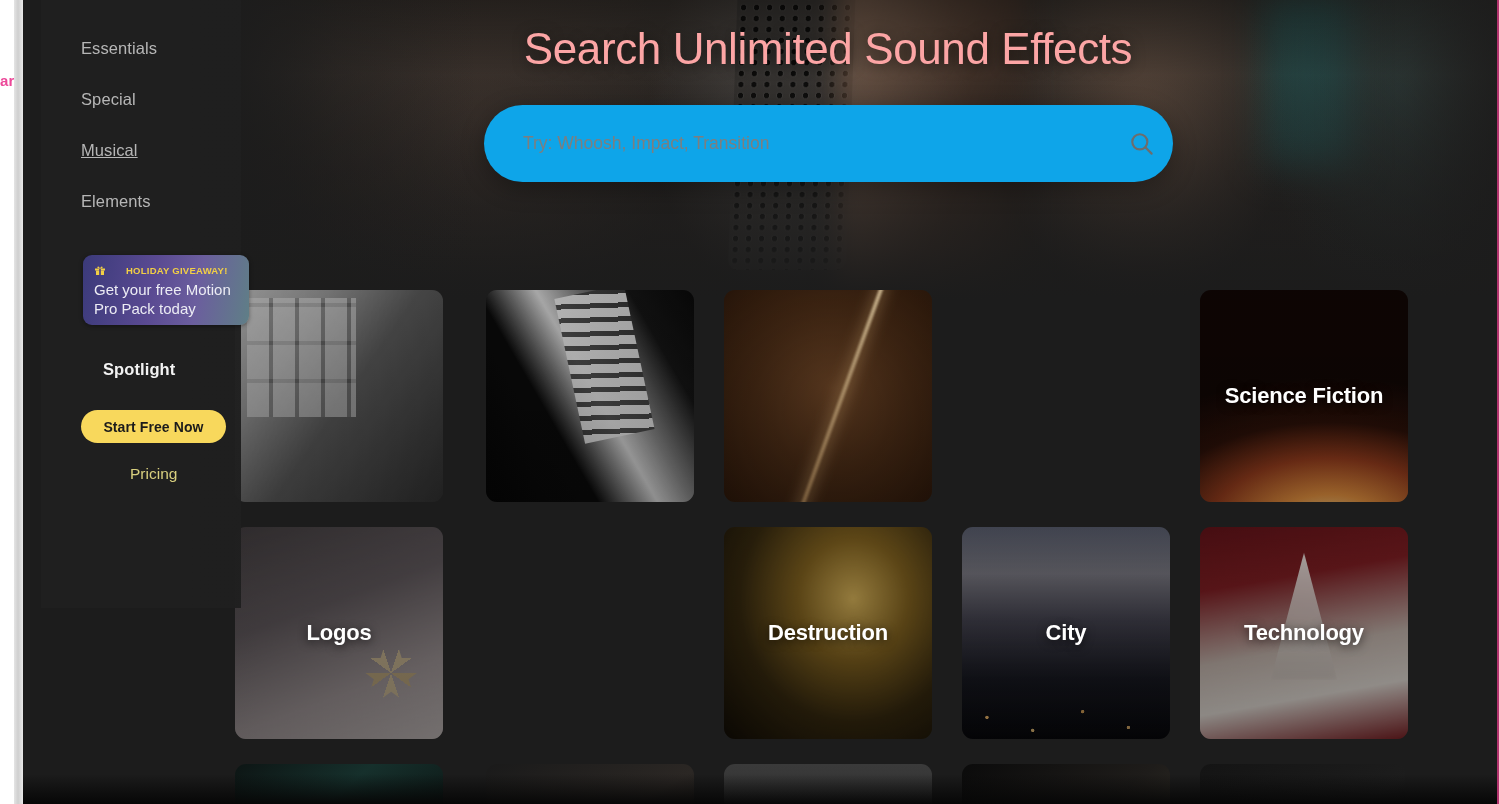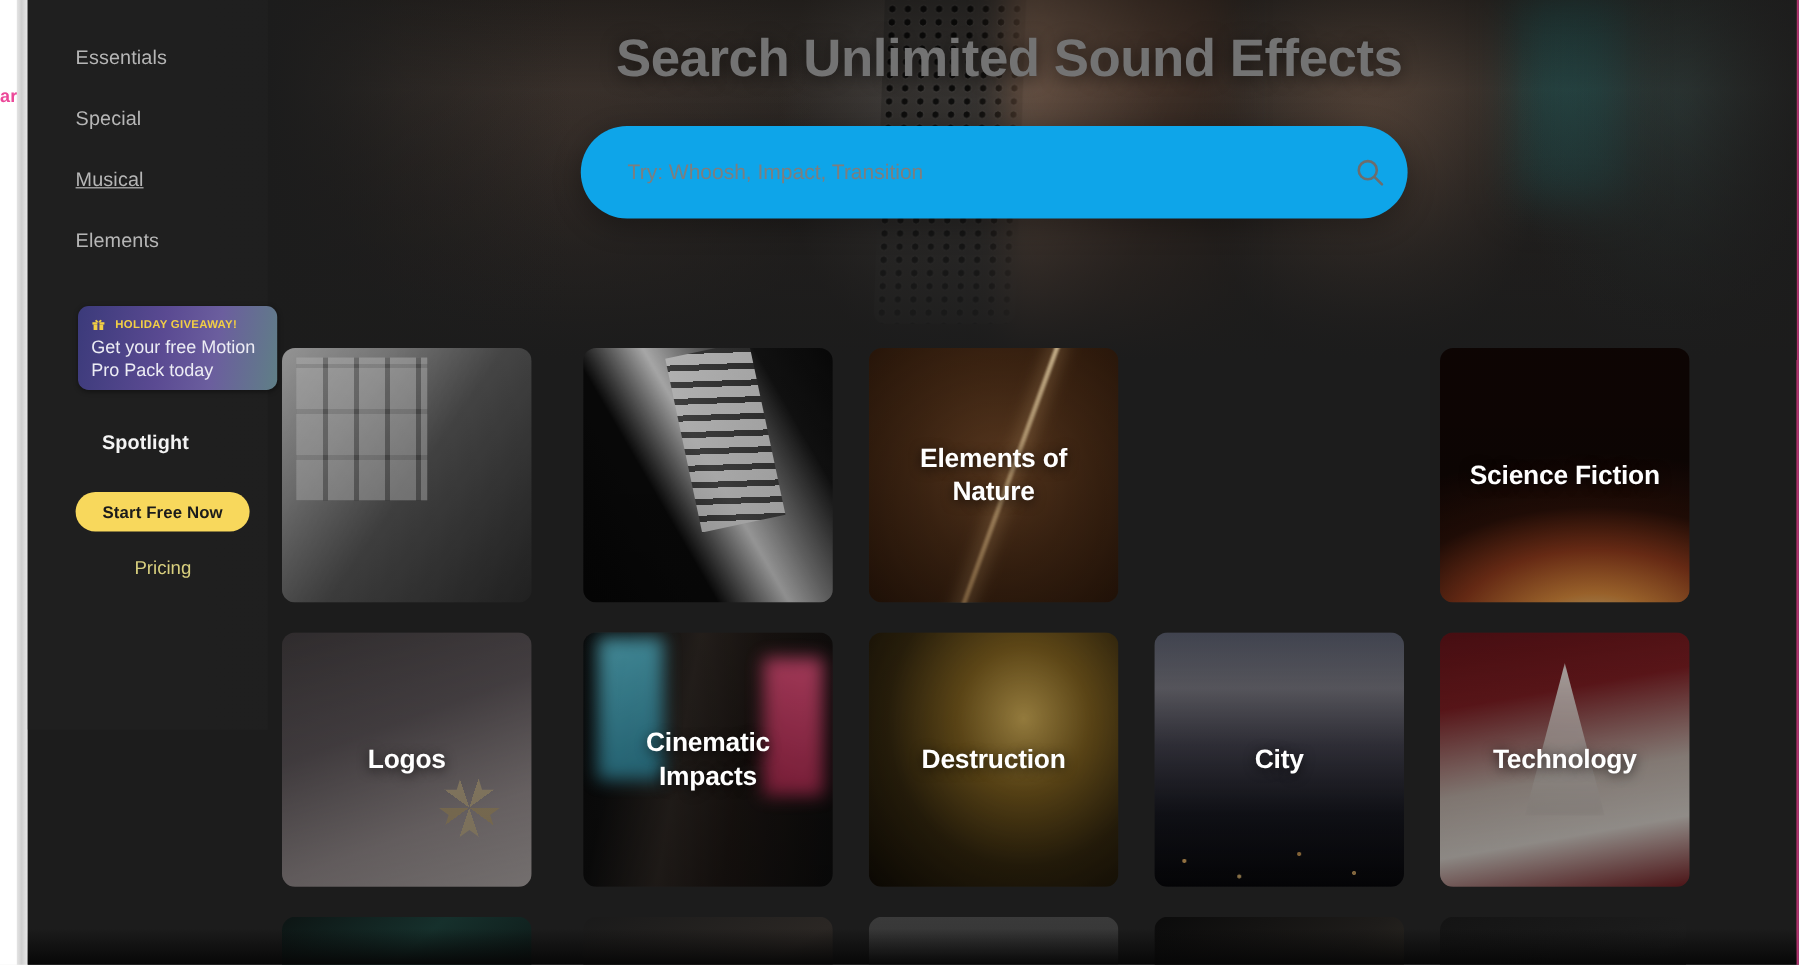--- a/index.html
+++ b/index.html
@@ -92,21 +92,21 @@
   #hero .vignette {
     position: absolute; inset: 0;
     background:
       linear-gradient(90deg, rgba(28,28,28,1) 0%, rgba(28,28,28,.35) 9%, rgba(28,28,28,0) 20%, rgba(28,28,28,0) 80%, rgba(28,28,28,.35) 93%, rgba(28,28,28,.85) 100%),
       linear-gradient(180deg, rgba(0,0,0,.45) 0%, rgba(0,0,0,.15) 25%, rgba(28,28,28,.75) 82%, rgba(28,28,28,1) 100%);
   }
 
   
   #sidebar {
     position: absolute;
-    left: 0; top: 0;
+    left: 18px; top: 0;
     width: 200px; height: 608px;
     z-index: 6;
     background: linear-gradient(90deg,#1f1f1f 0%, #1f1f1f 72%, rgba(31,31,31,.97) 100%);
   }
   .nav-item {
     position: absolute;
     left: 40px;
     font-size: 16.5px;
     color: #b6b6b6;
     letter-spacing: .1px;
@@ -123,21 +123,21 @@
     position: absolute;
     left: 42px; top: 255px;
     width: 166px; height: 70px;
     border-radius: 9px;
     background: linear-gradient(100deg, #3b3a7a 0%, #5a4a92 42%, #6b5e9e 68%, #5f7f86 100%);
     padding: 9px 11px 0 11px;
     cursor: pointer;
     box-shadow: 0 1px 4px rgba(0,0,0,.4);
   }
   #promo .promo-head {
-    display: flex; align-items: center; gap: 8px;
+    display: flex; align-items: center; gap: 20px;
     margin-bottom: 4px;
   }
   #promo .gift { width: 12px; height: 12px; display:block; }
   #promo .promo-title {
     font-size: 9.5px; font-weight: 700; color: #f2cf45;
     letter-spacing: .25px; white-space: nowrap;
   }
   #promo .promo-sub {
     font-size: 15px; color: #ececf4; line-height: 1.28;
   }
@@ -164,27 +164,27 @@
   #pricing-link {
     position: absolute;
     left: 89px; top: 465px;
     font-size: 15.5px; color: #d8cf7e;
     cursor: pointer; white-space: nowrap;
   }
 
   
   #hero-title {
     position: absolute;
-    left: 213px; top: 24px;
+    left: 200px; top: 24px;
     width: 1210px;
     z-index: 4;
     text-align: center;
     font-size: 44px;
-    font-weight: 700;
-    color: #737373;
+    font-weight: 400;
+    color: #fca5a5;
     letter-spacing: -.4px;
     text-shadow: 0 2px 14px rgba(0,0,0,.55);
   }
 
   #searchbar {
     position: absolute;
     left: 461px; top: 105px;
     width: 689px; height: 77px;
     z-index: 4;
     background: #0ea5e9;
@@ -410,39 +410,33 @@
         <div class="label"></div>
       </div>
       <div class="card c1">
         <div class="art art-stairs"></div>
         <div class="shade"></div>
         <div class="label"></div>
       </div>
       <div class="card c2">
         <div class="art art-nature"></div>
         <div class="shade"></div>
-        <div class="label">Elements of Nature</div>
       </div>
       <div class="card c4">
         <div class="art art-scifi"></div>
         <div class="shade"></div>
         <div class="label">Science Fiction</div>
       </div>
     </div>
 
     <div class="row">
       <div class="card c0">
         <div class="art art-logos"></div>
         <div class="shade"></div>
         <div class="label">Logos</div>
-      </div>
-      <div class="card c1">
-        <div class="art art-cinematic"></div>
-        <div class="shade"></div>
-        <div class="label">Cinematic Impacts</div>
       </div>
       <div class="card c2">
         <div class="art art-destruct"></div>
         <div class="shade"></div>
         <div class="label">Destruction</div>
       </div>
       <div class="card c3">
         <div class="art art-city"></div>
         <div class="shade"></div>
         <div class="label">City</div>

